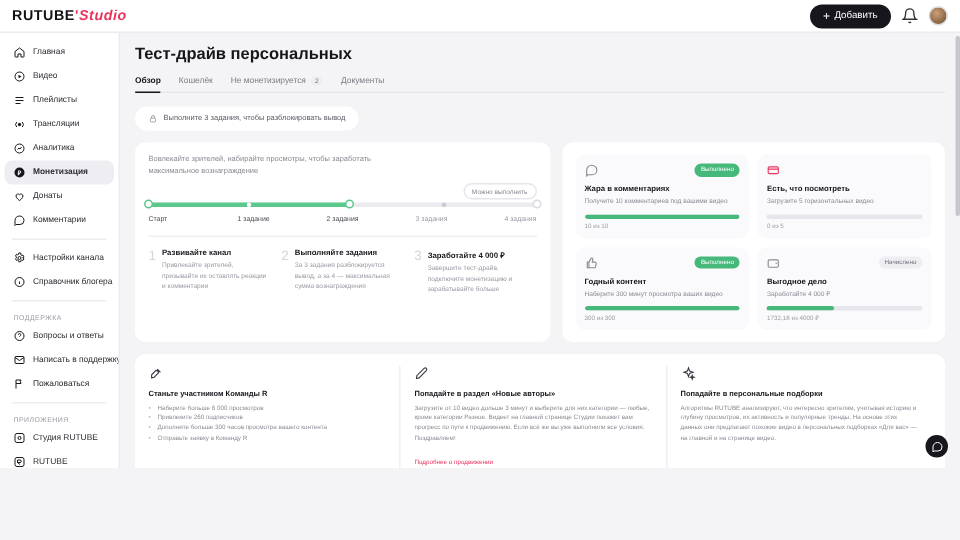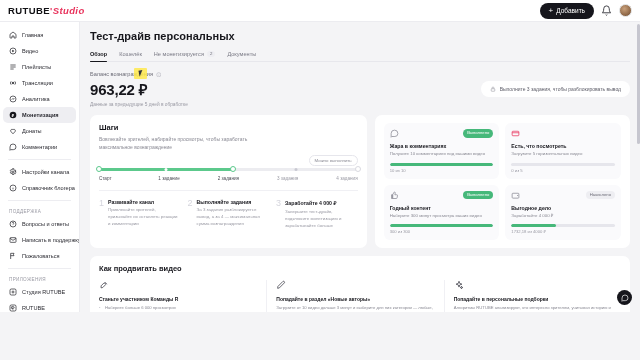--- a/index.html
+++ b/index.html
@@ -331,45 +331,32 @@
         <div class="tab">
           <span>Не монетизируется</span>
           <span class="tab-count">2</span>
         </div>
         <div class="tab">
           <span>Документы</span>
         </div>
       </div>
 
       <div class="balance-row">
-        <div class="balance-left">
-          <div class="bal-label">
-            <span>Баланс вознаграждения</span>
-            <svg class="info-ico" viewBox="0 0 24 24" fill="none" stroke="currentColor" stroke-width="2.2">
-                <circle cx="12" cy="12" r="9"></circle>
-                <path d="M12 11v5M12 8h.01"></path>
-              </svg>
-            <span class="cursor-hl"></span>
-          </div>
-          <div class="bal-amount">963,22 ₽</div>
-          <div class="bal-note">Данные за предыдущие 5 дней в обработке</div>
-        </div>
         <div class="lock-notice">
           <svg class="lock-ico" viewBox="0 0 24 24" fill="none" stroke="currentColor" stroke-width="2">
               <rect x="5" y="11" width="14" height="10" rx="2"></rect>
               <path d="M8 11V8a4 4 0 018 0v3"></path>
             </svg>
           <span>Выполните 3 задания, чтобы разблокировать вывод</span>
         </div>
       </div>
 
       <div class="panels">
 
         <div class="card panel-steps">
-          <div class="panel-h">Шаги</div>
           <div class="panel-sub">Вовлекайте зрителей, набирайте просмотры, чтобы заработать максимальное вознаграждение</div>
           <div class="maxbadge">Можно выполнить</div>
 
           <div class="track">
             <div class="track-bg"></div>
             <div class="track-fill" id="trackfill" style="width: 52%; background: rgb(92, 201, 140);"></div>
             <div class="knob" style="left:0%"></div>
             <div class="knob small" style="left:26%"></div>
             <div class="knob" style="left:52%"></div>
             <div class="knob small graysm" style="left:76%"></div>
@@ -471,21 +458,20 @@
                   <div class="tbar-f" id="tb3" style="width: 43%; background: rgb(70, 184, 122);"></div>
                 </div>
               <div class="tnum">1732,18 из 4000 ₽</div>
             </div>
 
           </div>
         </div>
       </div>
 
       <div class="card">
-        <div class="promo-h">Как продвигать видео</div>
         <div class="promo-cols">
 
           <div class="promo-col">
             <svg class="promo-ico" viewBox="0 0 24 24" fill="none" stroke="currentColor" stroke-width="1.8">
                 <path d="M5 19l4-1 7-7a4 4 0 00-4-4l-7 7zM14 5l5 5"></path>
               </svg>
             <div class="promo-t">Станьте участником Команды R</div>
             <ul class="promo-ul">
               <li>Наберите больше 6 000 просмотров</li>
               <li>Привлеките 260 подписчиков</li>

